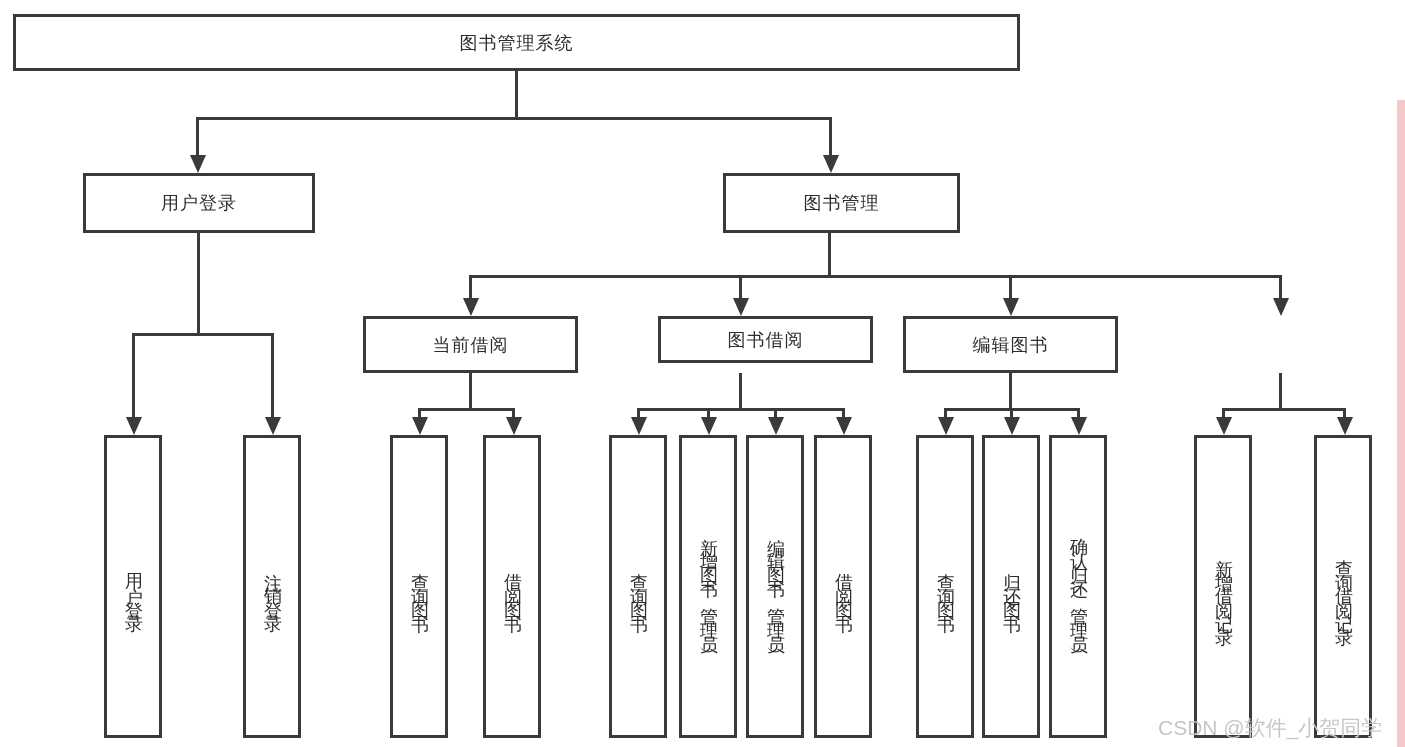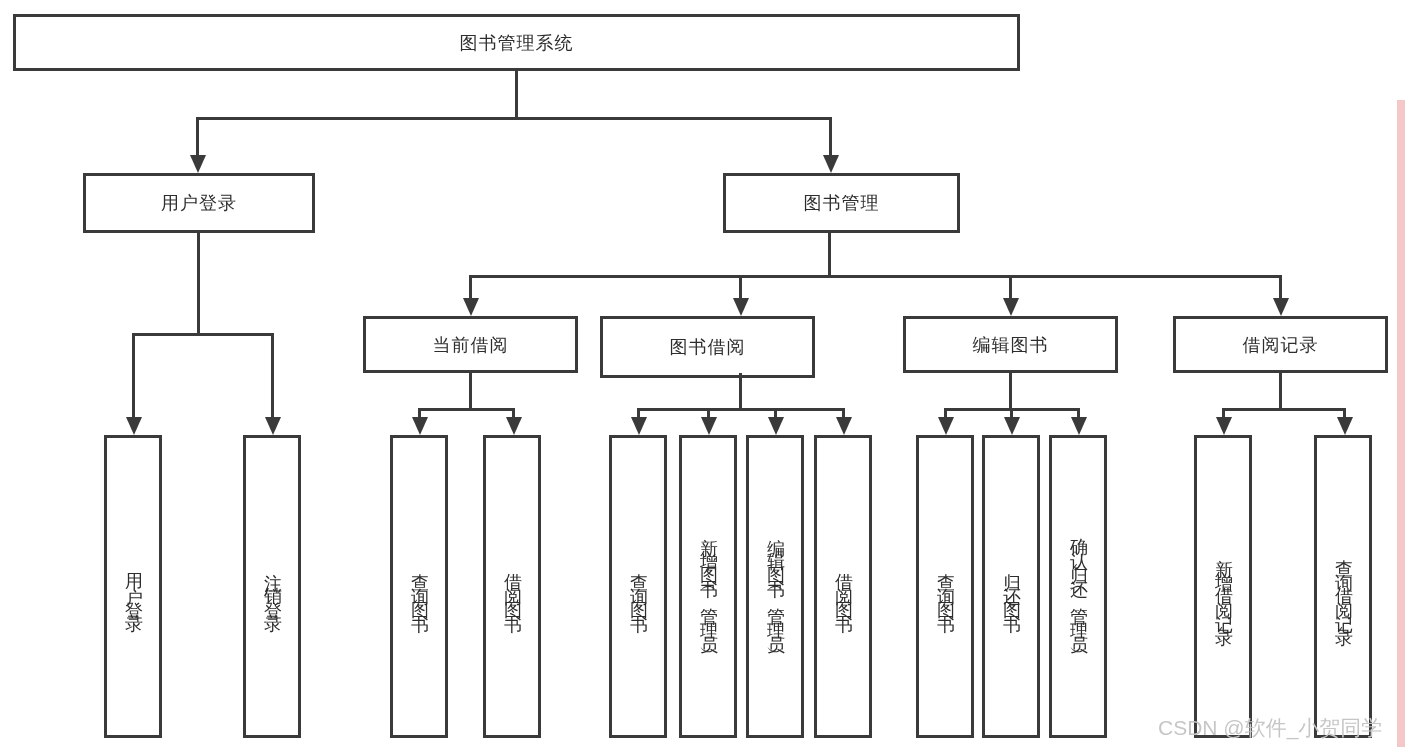--- a/index.html
+++ b/index.html
@@ -75,28 +75,25 @@
   <div class="vline" style="left:1009px; top:275px; height:25px;"></div>
   <div class="vline" style="left:1279px; top:275px; height:25px;"></div>
   <div class="arrow" style="left:463px; top:298px;"></div>
   <div class="arrow" style="left:733px; top:298px;"></div>
   <div class="arrow" style="left:1003px; top:298px;"></div>
   <div class="arrow" style="left:1273px; top:298px;"></div>
 
   <div class="box" style="left:363px; top:316px; width:215px; height:57px;">
     <span>当前借阅</span>
   </div>
-  <div class="box" style="left:600px; top:316px; width:215px; height:62px;align-items:center;">
+  <div class="box" style="left:658px; top:316px; width:215px; height:47px;align-items:center;">
     <span>图书借阅</span>
   </div>
   <div class="box" style="left:903px; top:316px; width:215px; height:57px;">
     <span>编辑图书</span>
-  </div>
-  <div class="box" style="left:1173px; top:316px; width:215px; height:57px;">
-    <span>借阅记录</span>
   </div>
 
   <div class="vline" style="left:469px; top:373px; height:38px;"></div>
   <div class="hline" style="left:418px; top:408px; width:97px;"></div>
   <div class="vline" style="left:418px; top:408px; height:9px;"></div>
   <div class="vline" style="left:512px; top:408px; height:9px;"></div>
   <div class="arrow" style="left:412px; top:417px;"></div>
   <div class="arrow" style="left:506px; top:417px;"></div>
 
   <div class="vline" style="left:739px; top:373px; height:38px;"></div>

